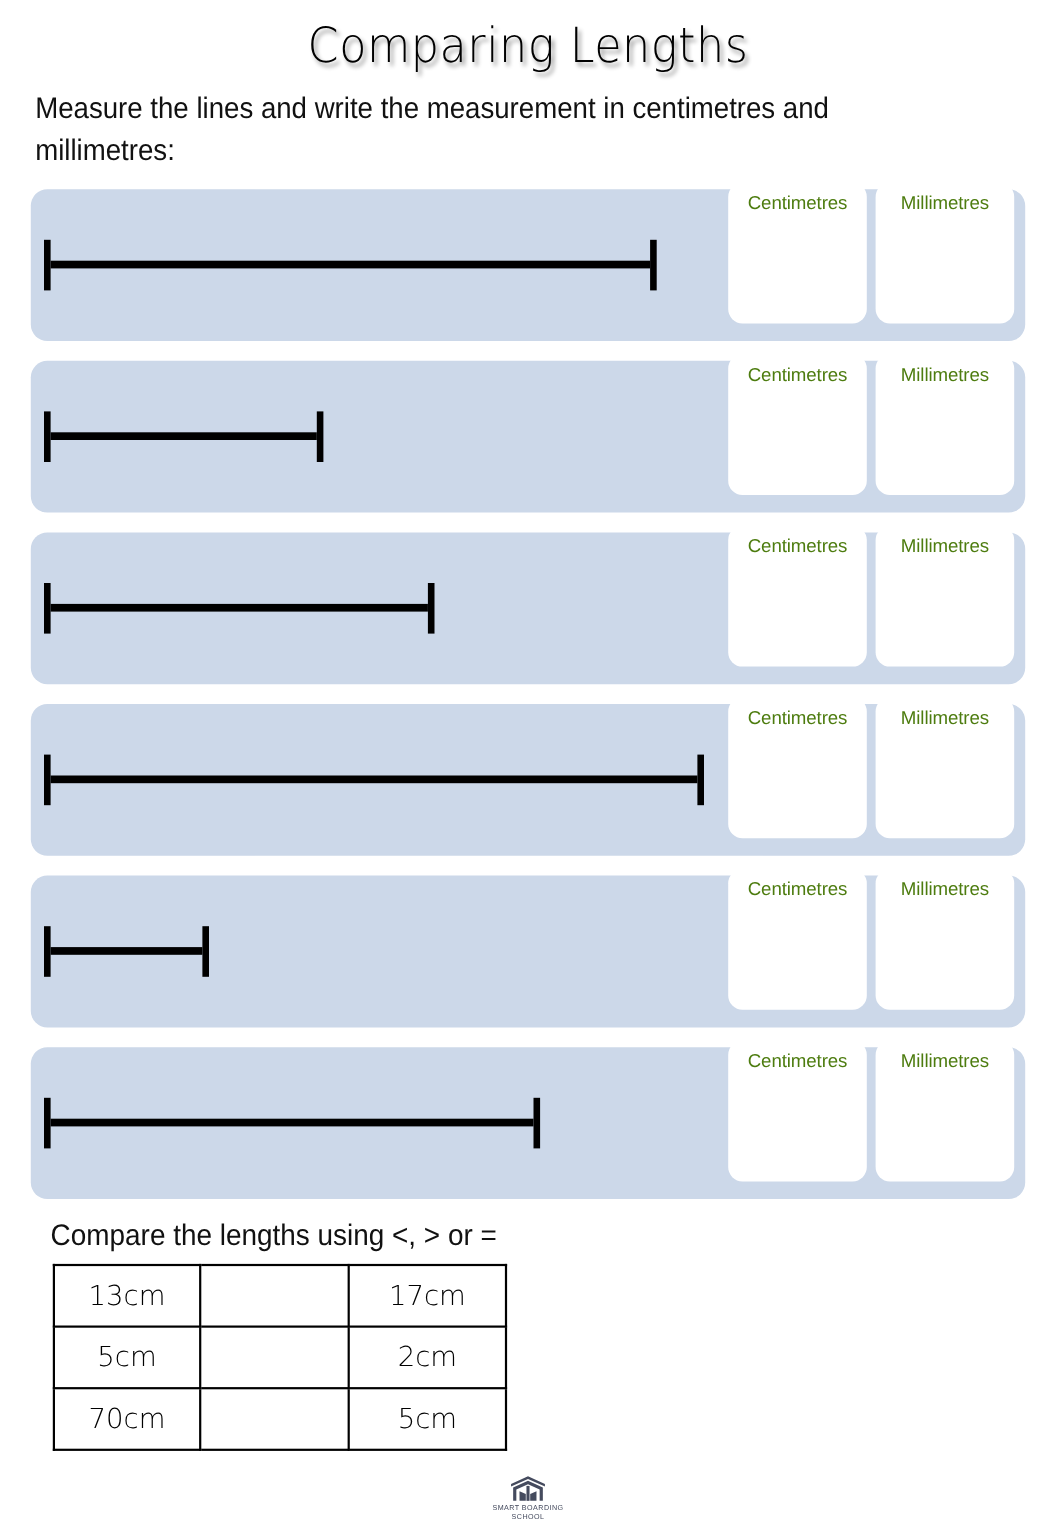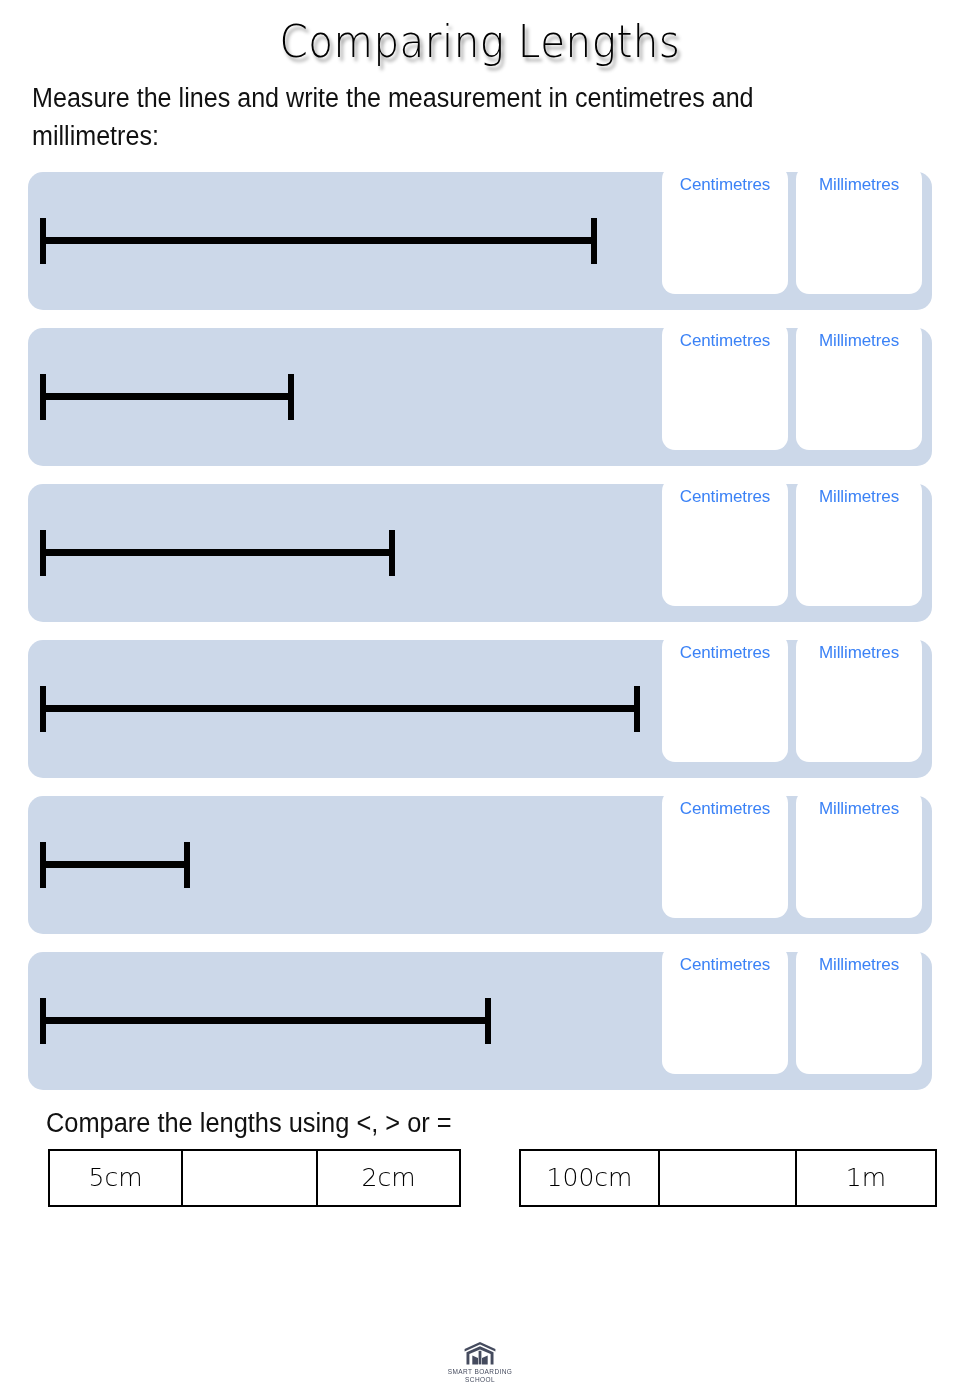--- a/index.html
+++ b/index.html
@@ -89,21 +89,21 @@
     height: 128px;
     background: #ffffff;
     border-radius: 13px;
     box-sizing: border-box;
     padding-top: 9px;
     text-align: center;
   }
   .answer-box .label {
     font-family: "Liberation Sans", sans-serif;
     font-size: 17px;
-    color: #3b82f6;
+    color: #4d7c0f;
     letter-spacing: -0.1px;
   }
 
   
   .compare-heading {
     font-family: "Liberation Sans Narrow", "Liberation Sans", sans-serif;
     font-size: 27px;
     color: #111;
     margin: 4px 0 10px 46px;
     transform: scaleX(0.94);
@@ -266,34 +266,39 @@
 
 </div>
 
 <div class="compare-heading">Compare the lengths using &lt;, &gt; or =</div>
 
 <div class="tables-wrap">
 
   <table class="compare-table">
     <tbody>
       <tr>
+        <td class="c-left">13cm</td>
+        <td class="c-mid"></td>
+        <td class="c-right">17cm</td>
+      </tr>
+      <tr>
         <td class="c-left">5cm</td>
         <td class="c-mid"></td>
         <td class="c-right">2cm</td>
       </tr>
+      <tr>
+        <td class="c-left">70cm</td>
+        <td class="c-mid"></td>
+        <td class="c-right">5cm</td>
+      </tr>
     </tbody>
   </table>
 
   <table class="compare-table">
     <tbody>
-      <tr>
-        <td class="r-left">100cm</td>
-        <td class="r-mid"></td>
-        <td class="r-right">1m</td>
-      </tr>
     </tbody>
   </table>
 
 </div>
 
 <div class="footer">
   <span>
     <svg width="34" height="26" viewBox="0 0 34 26" fill="none" xmlns="http://www.w3.org/2000/svg">
       <path d="M17 6.2 L3.5 12.2 L3.5 24.4 L6.4 24.4 L6.4 14.1 L17 9.4 L27.6 14.1 L27.6 24.4 L30.5 24.4 L30.5 12.2 Z" fill="#454b5e"></path>
       <path d="M17 2.0 L1.6 9.0 L1.6 11.4 L17 4.6 L32.4 11.4 L32.4 9.0 Z" fill="#454b5e"></path>

